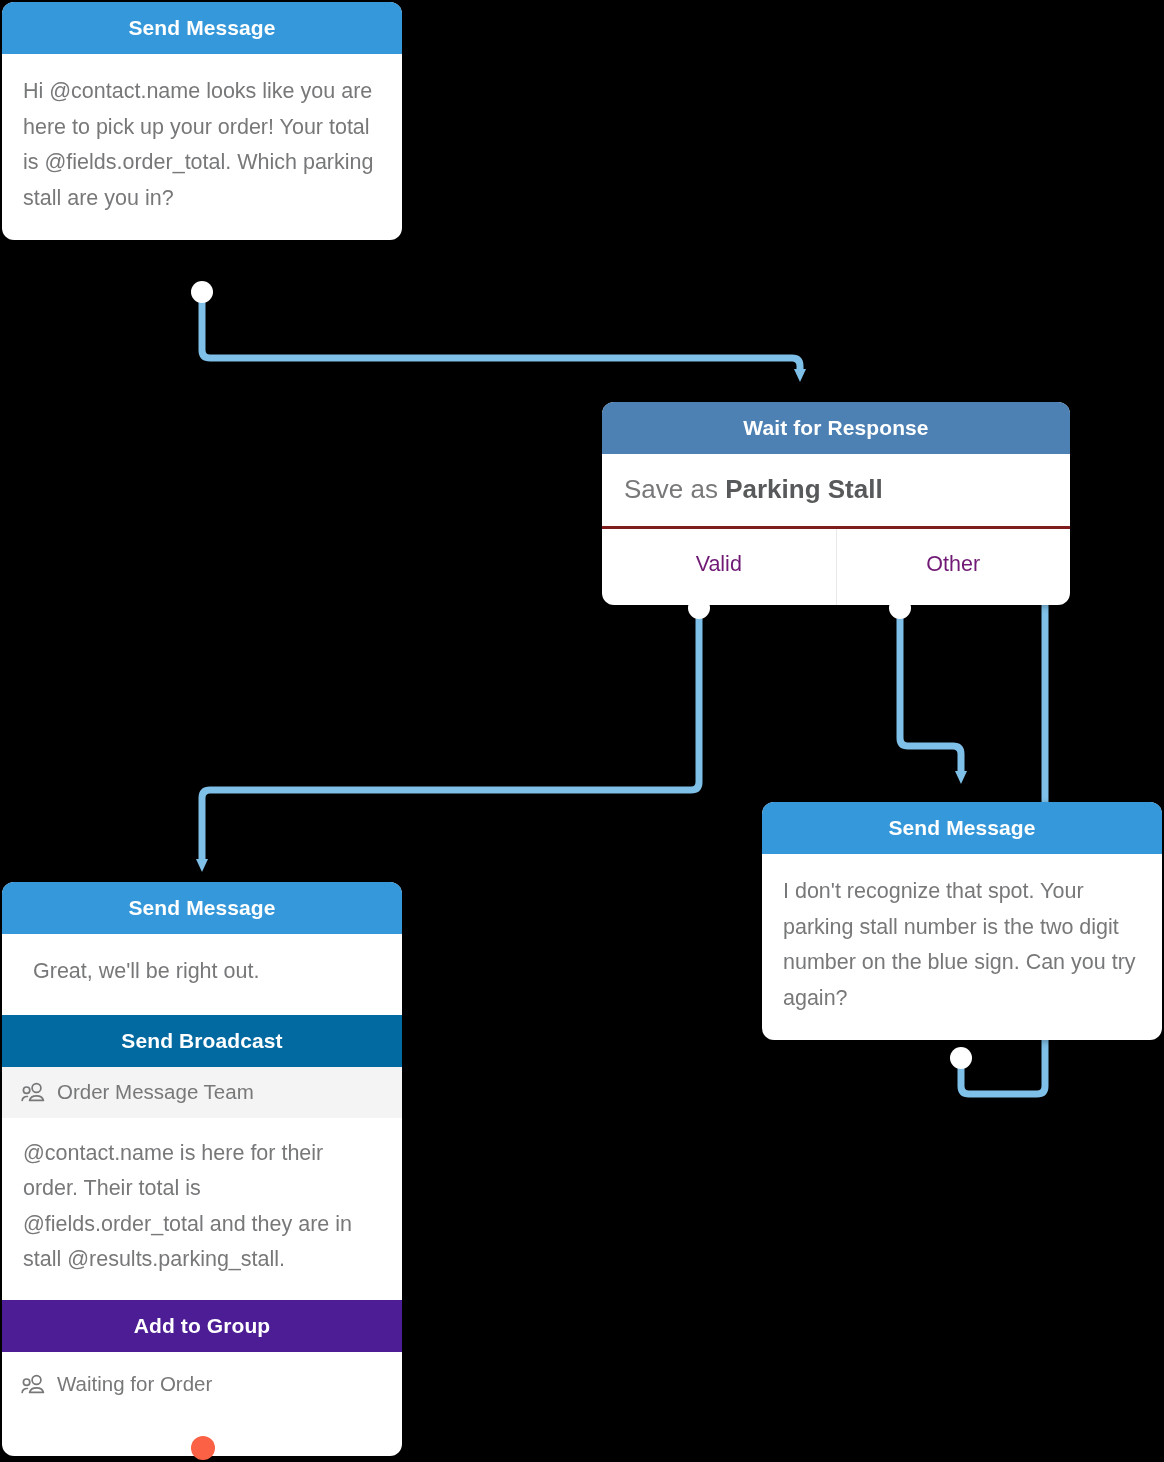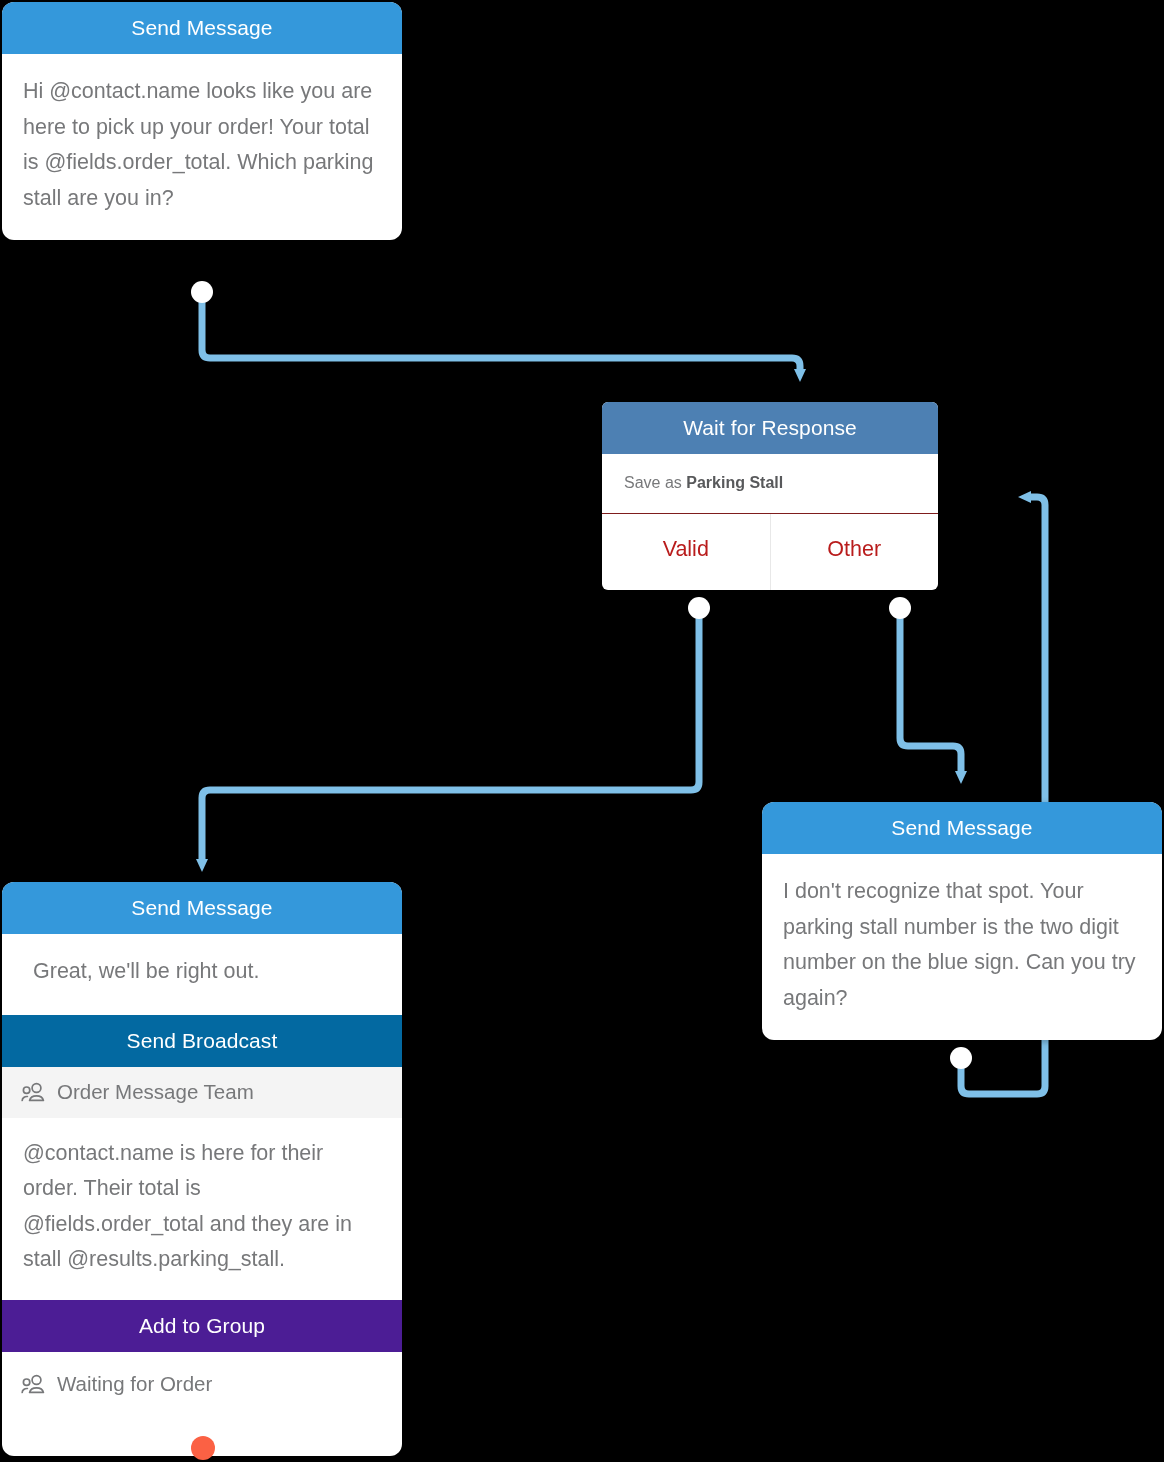--- a/index.html
+++ b/index.html
@@ -29,21 +29,21 @@
     box-shadow: 0 2px 6px rgba(0,0,0,0.28);
     overflow: hidden;
     z-index: 5;
   }
   .node-header {
     color: #ffffff;
     font-size: 21px;
     text-align: center;
     line-height: 1.0;
     padding: 15px 8px 16px 8px;
-    font-weight: 400;
+    font-weight: 700;
     letter-spacing: 0.1px;
   }
   .hdr-send    { background: #3498db; }
   .hdr-wait    { background: #4d80b3; }
   .hdr-cast    { background: #0369a1; }
   .hdr-group   { background: #4c1d95; }
 
   .node-body {
     color: #77787a;
     font-size: 21.5px;
@@ -52,33 +52,33 @@
     white-space: pre-wrap;
   }
   .body-one {
     padding: 20px 17px 24px 21px;
   }
   .body-short {
     padding: 20px 21px 25px 31px;
   }
   .save-row {
     color: #77787a;
-    font-size: 16px;
+    font-size: 26px;
     padding: 20px 22px 21px 22px;
-    border-bottom: 1px solid #7f1d1d;
+    border-bottom: 3px solid #7f1d1d;
   }
   .save-row b { color: #58595b; font-weight: 700; }
 
   .exits {
     display: flex;
   }
   .exit {
     flex: 1 1 0;
     text-align: center;
-    color: #b91c1c;
+    color: #701a75;
     font-size: 21.5px;
     padding: 23px 4px 28px 4px;
   }
   .exit + .exit { border-left: 1px solid #e8e8e8; }
 
   .recipient-row {
     display: flex;
     align-items: center;
     gap: 10px;
     font-size: 20.5px;
@@ -126,21 +126,21 @@
 
     <path d="M961,1062 L961,1086 Q961,1094 969,1094 L1037,1094 Q1045,1094 1045,1086 L1045,505 Q1045,497 1037,497 L1030,497" fill="none" stroke="#7fc0e8" stroke-width="7" stroke-linecap="butt" marker-end="url(#arrowhead)"></path>
   </svg>
 
   <div class="node" style="left:2px; top:2px; width:400px;">
     <div class="node-header hdr-send">Send Message</div>
     <div class="node-body body-one">Hi @contact.name looks like you are here to pick up your order! Your total is @fields.order_total. Which parking stall are you in?</div>
   </div>
   <div class="dot" style="left:191px; top:281px;"></div>
 
-  <div class="node" style="left:602px; top:402px; width:336px;border-radius:6px;">
+  <div class="node" style="left:602px; top:402px; width:468px;">
     <div class="node-header hdr-wait">Wait for Response</div>
     <div class="save-row"><span>Save as </span><b>Parking Stall</b></div>
     <div class="exits">
       <div class="exit">Valid</div>
       <div class="exit">Other</div>
     </div>
   </div>
   <div class="dot" style="left:688px; top:597px;"></div>
   <div class="dot" style="left:889px; top:597px;"></div>
 

